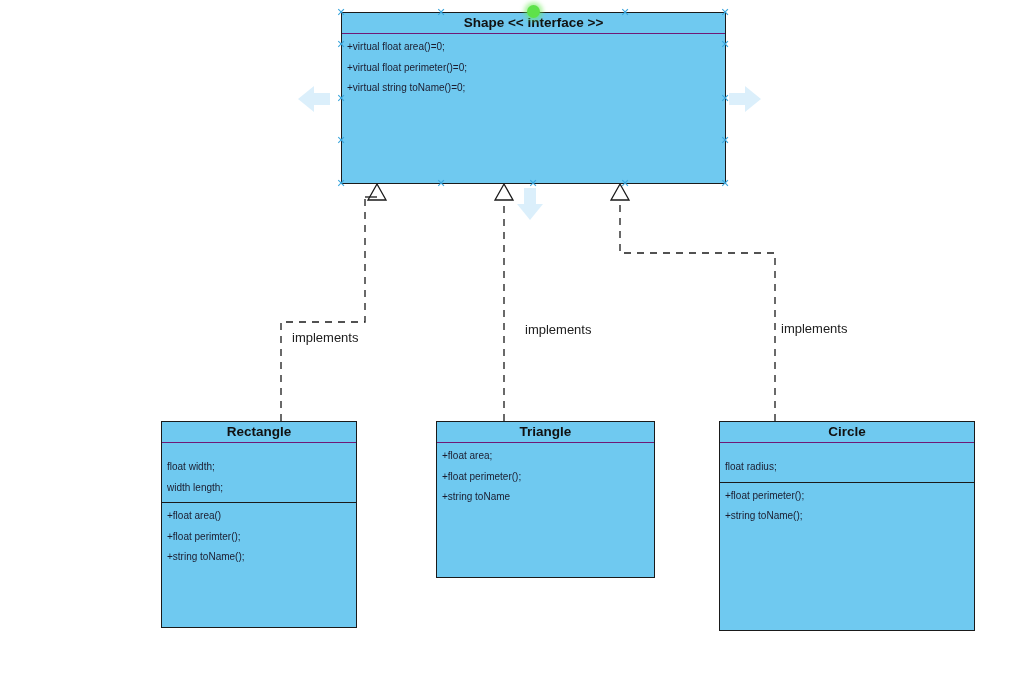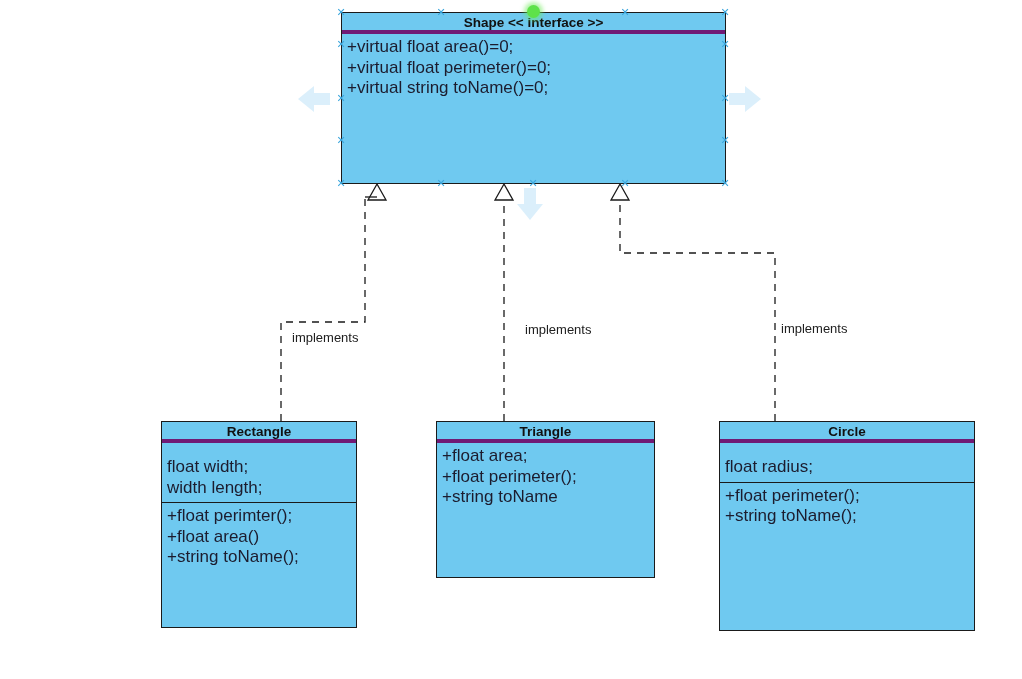--- a/index.html
+++ b/index.html
@@ -27,35 +27,35 @@
     background: #6FC9F0;
     border: 1px solid #1a1a1a;
     overflow: hidden;
   }
   .uml-title {
     box-sizing: border-box;
     text-align: center;
     font-weight: bold;
     font-size: 13.5px;
     color: #111111;
-    border-bottom: 4px solid #701a75;
+    border-bottom: 1px solid #701a75;
     line-height: 20px;
     height: 21px;
     white-space: nowrap;
   }
   .uml-compartment {
     box-sizing: border-box;
     padding: 3px 5px 4px 5px;
   }
   .uml-compartment.divided {
     border-bottom: 1px solid #1a1a1a;
     margin-top: 11px;
   }
   .uml-row {
-    font-size: 17px;
+    font-size: 10px;
     color: #1c1c2e;
     line-height: 20.5px;
     white-space: nowrap;
   }
   .conn-label {
     position: absolute;
     font-size: 13px;
     color: #202020;
     white-space: nowrap;
   }
@@ -134,22 +134,22 @@
     </div>
   </div>
 
   <div class="uml-class" style="left:161px; top:421px; width:196px; height:207px;">
     <div class="uml-title">Rectangle</div>
     <div class="uml-compartment divided">
       <div class="uml-row">float width;</div>
       <div class="uml-row">width length;</div>
     </div>
     <div class="uml-compartment">
+      <div class="uml-row">+float area()</div>
       <div class="uml-row">+float perimter();</div>
-      <div class="uml-row">+float area()</div>
       <div class="uml-row">+string toName();</div>
     </div>
   </div>
 
   <div class="uml-class" style="left:436px; top:421px; width:219px; height:157px;">
     <div class="uml-title">Triangle</div>
     <div class="uml-compartment">
       <div class="uml-row">+float area;</div>
       <div class="uml-row">+float perimeter();</div>
       <div class="uml-row">+string toName</div>

